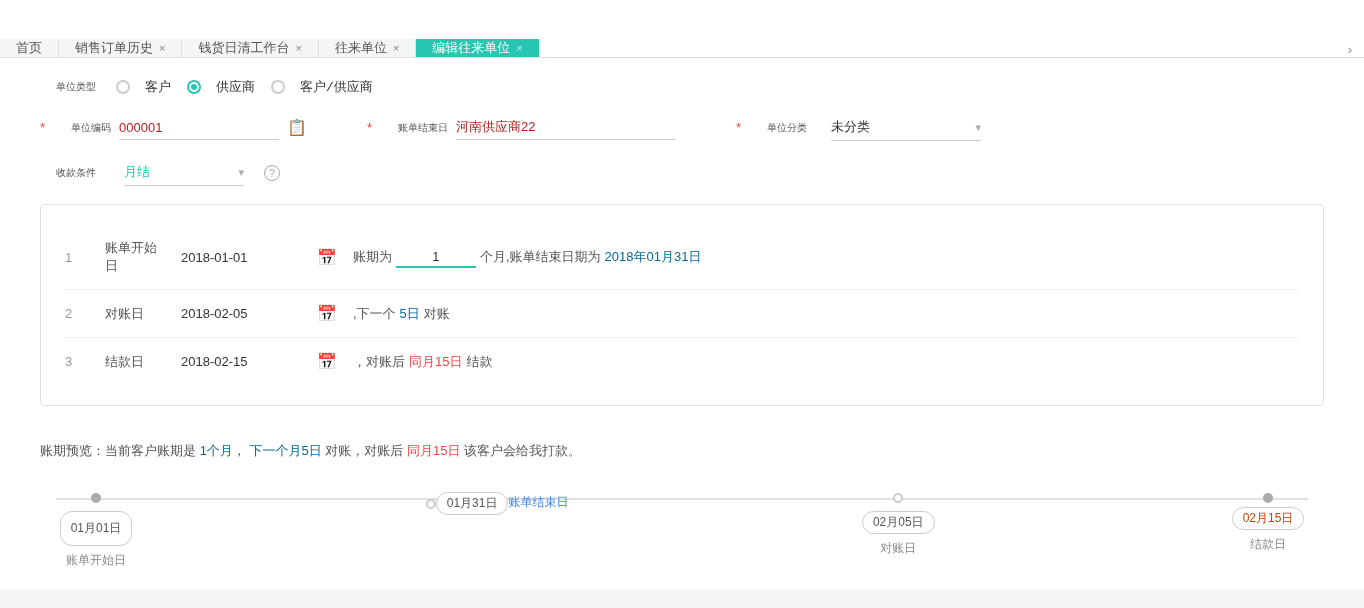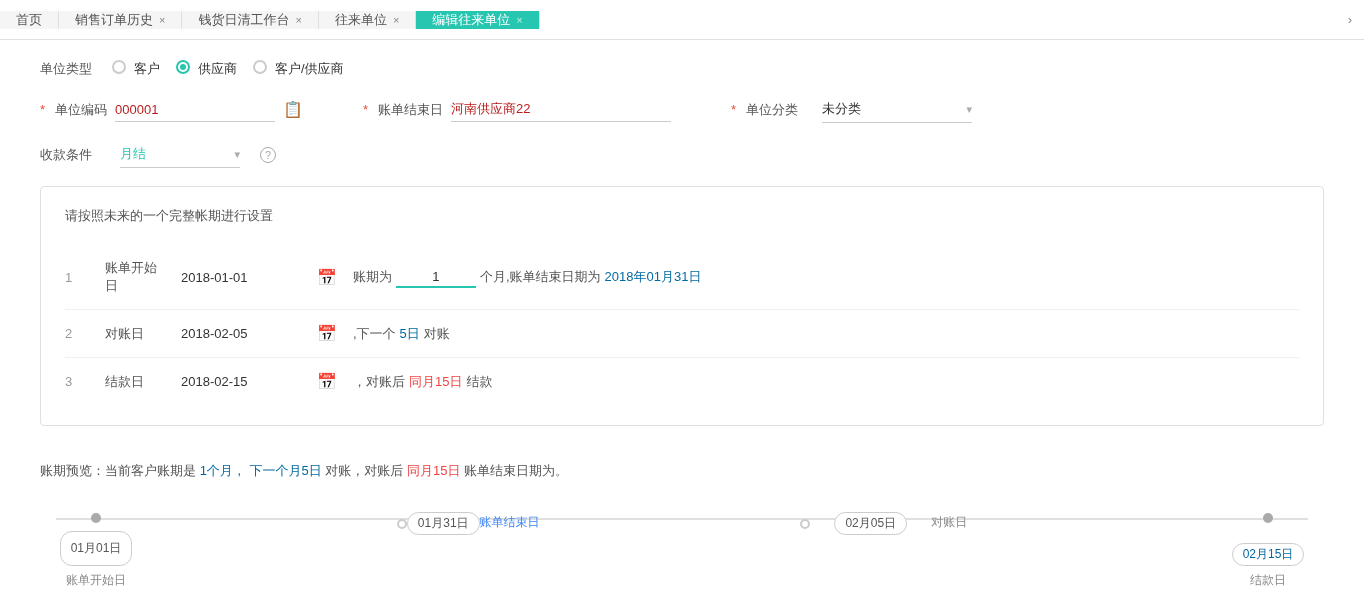--- a/index.html
+++ b/index.html
@@ -3,22 +3,22 @@
   <meta charset="utf-8">
   <style>
     * { box-sizing: border-box; margin: 0; padding: 0; }
     body { font-family: 'Microsoft YaHei', Arial, sans-serif; font-size: 13px; background: #f5f5f5; color: #333; }
 
     
     .tab-bar {
       display: flex;
       background: #fff;
       border-bottom: 1px solid #e0e0e0;
-      align-items: center;
-      height: 40px;
+      align-items: flex-end;
+      height: 58px;
     }
     .tab {
       display: flex;
       align-items: center;
       padding: 0 16px;
       cursor: pointer;
       border-right: 1px solid #e0e0e0;
       font-size: 13px;
       color: #555;
       gap: 6px;
@@ -53,42 +53,45 @@
     
     .form-row {
       display: flex;
       align-items: center;
       margin-bottom: 18px;
       gap: 20px;
     }
     .form-label {
       color: #555;
       white-space: nowrap;
-      font-size: 13px;
+      font-size: 10px;
+      margin-left: 16px;
     }
     .required-mark {
       color: #e74c3c;
       margin-right: 2px;
     }
     .form-field {
       display: flex;
       align-items: center;
       gap: 8px;
     }
 
     
     .radio-group {
       display: flex;
       align-items: center;
       gap: 16px;
     }
     .radio-item {
       display: flex;
-      gap: 8px;
-      cursor: pointer;
+      align-items: center;
+      gap: 15px;
+      cursor: pointer;
+      font-family: Liberation Mono, monospace;
     }
     .radio-circle {
       width: 14px;
       height: 14px;
       border-radius: 50%;
       border: 2px solid #ccc;
       display: flex;
       align-items: center;
       justify-content: center;
     }
@@ -312,21 +315,20 @@
   <div class="form-row">
     <span class="form-label">收款条件</span>
     <div class="dropdown-field" style="min-width: 120px; margin-left: 8px;">
       <span class="dropdown-value">月结</span>
       <span class="dropdown-arrow">▾</span>
     </div>
     <div class="help-icon">?</div>
   </div>
 
   <div class="section-box">
-    <div class="section-title">请按照未来的一个完整帐期进行设置</div>
 
     <div class="setting-row">
       <span class="row-num">1</span>
       <span class="row-type">账单开始日</span>
       <span class="row-date">2018-01-01</span>
       <span class="cal-icon">📅</span>
       <div class="row-desc">
         <span>账期为</span>
         <input class="period-input" type="text" value="1" style="">
         <span>个月,账单结束日期为</span>
@@ -359,21 +361,21 @@
     </div>
   </div>
 
   <div class="preview-section">
     <div class="preview-text">
       <span>账期预览：当前客户账期是</span>
       <span class="highlight-orange">1个月，</span>
       <span class="highlight-orange">下一个月5日</span>
       <span>对账，对账后</span>
       <span class="highlight-teal">同月15日</span>
-      <span>账单结束日期为。</span>
+      <span>该客户会给我打款。</span>
     </div>
 
     <div style="position: relative; display: flex; align-items: flex-start; padding: 0 16px;">
 
       <div style="position: absolute; top: 14px; left: 16px; right: 16px; height: 2px; background: #e0e0e0;"></div>
 
       <div style="display: flex; flex-direction: column; align-items: center; position: relative; z-index: 1; min-width: 80px;">
         <div style="width: 10px; height: 10px; border-radius: 50%; background: #aaa; border: 2px solid #aaa; margin-top: 9px;"></div>
         <div style="margin-top: 8px; border: 1px solid #ccc; border-radius: 12px; padding: 8px 10px; font-size: 12px; color: #555; background: #fff; white-space: nowrap;">01月01日</div>
         <div style="font-size: 12px; color: #888; margin-top: 6px; white-space: nowrap;">账单开始日</div>
@@ -382,29 +384,29 @@
       <div style="flex: 1;"></div>
 
       <div style="display: flex; flex-direction: row; align-items: center; position: relative; z-index: 1; min-width: 80px;">
         <div style="width: 10px; height: 10px; border-radius: 50%; background: #fff; border: 2px solid #ccc; margin-top: 9px;"></div>
         <div style="margin-top: 8px; border: 1px solid #ccc; border-radius: 12px; padding: 2px 10px; font-size: 12px; color: #555; background: #fff; white-space: nowrap;">01月31日</div>
         <div style="font-size: 12px; color: #3b82f6; margin-top: 6px; white-space: nowrap;">账单结束日</div>
       </div>
 
       <div style="flex: 1;"></div>
 
-      <div style="display: flex; flex-direction: row; align-items: center; position: relative; z-index: 1; min-width: 80px; gap: 24px;">
+      <div style="display: flex; flex-direction: column; align-items: center; position: relative; z-index: 1; min-width: 80px;">
         <div style="width: 10px; height: 10px; border-radius: 50%; background: #fff; border: 2px solid #ccc; margin-top: 9px;"></div>
         <div style="margin-top: 8px; border: 1px solid #ccc; border-radius: 12px; padding: 2px 10px; font-size: 12px; color: #555; background: #fff; white-space: nowrap;">02月05日</div>
         <div style="font-size: 12px; color: #888; margin-top: 6px; white-space: nowrap;">对账日</div>
       </div>
 
       <div style="flex: 1;"></div>
 
       <div style="display: flex; flex-direction: column; align-items: center; position: relative; z-index: 1; min-width: 80px;">
         <div style="width: 10px; height: 10px; border-radius: 50%; background: #aaa; border: 2px solid #aaa; margin-top: 9px;"></div>
-        <div style="margin-top: 20px; border: 1px solid #ccc; border-radius: 12px; padding: 2px 10px; font-size: 12px; color: #0369a1; background: #fff; white-space: nowrap;">02月15日</div>
+        <div style="margin-top: 4px; border: 1px solid #ccc; border-radius: 12px; padding: 2px 10px; font-size: 12px; color: #c2410c; background: #fff; white-space: nowrap;">02月15日</div>
         <div style="font-size: 12px; color: #888; margin-top: 6px; white-space: nowrap;">结款日</div>
       </div>
     </div>
   </div>
 
 </div>
 
 </body></html>

